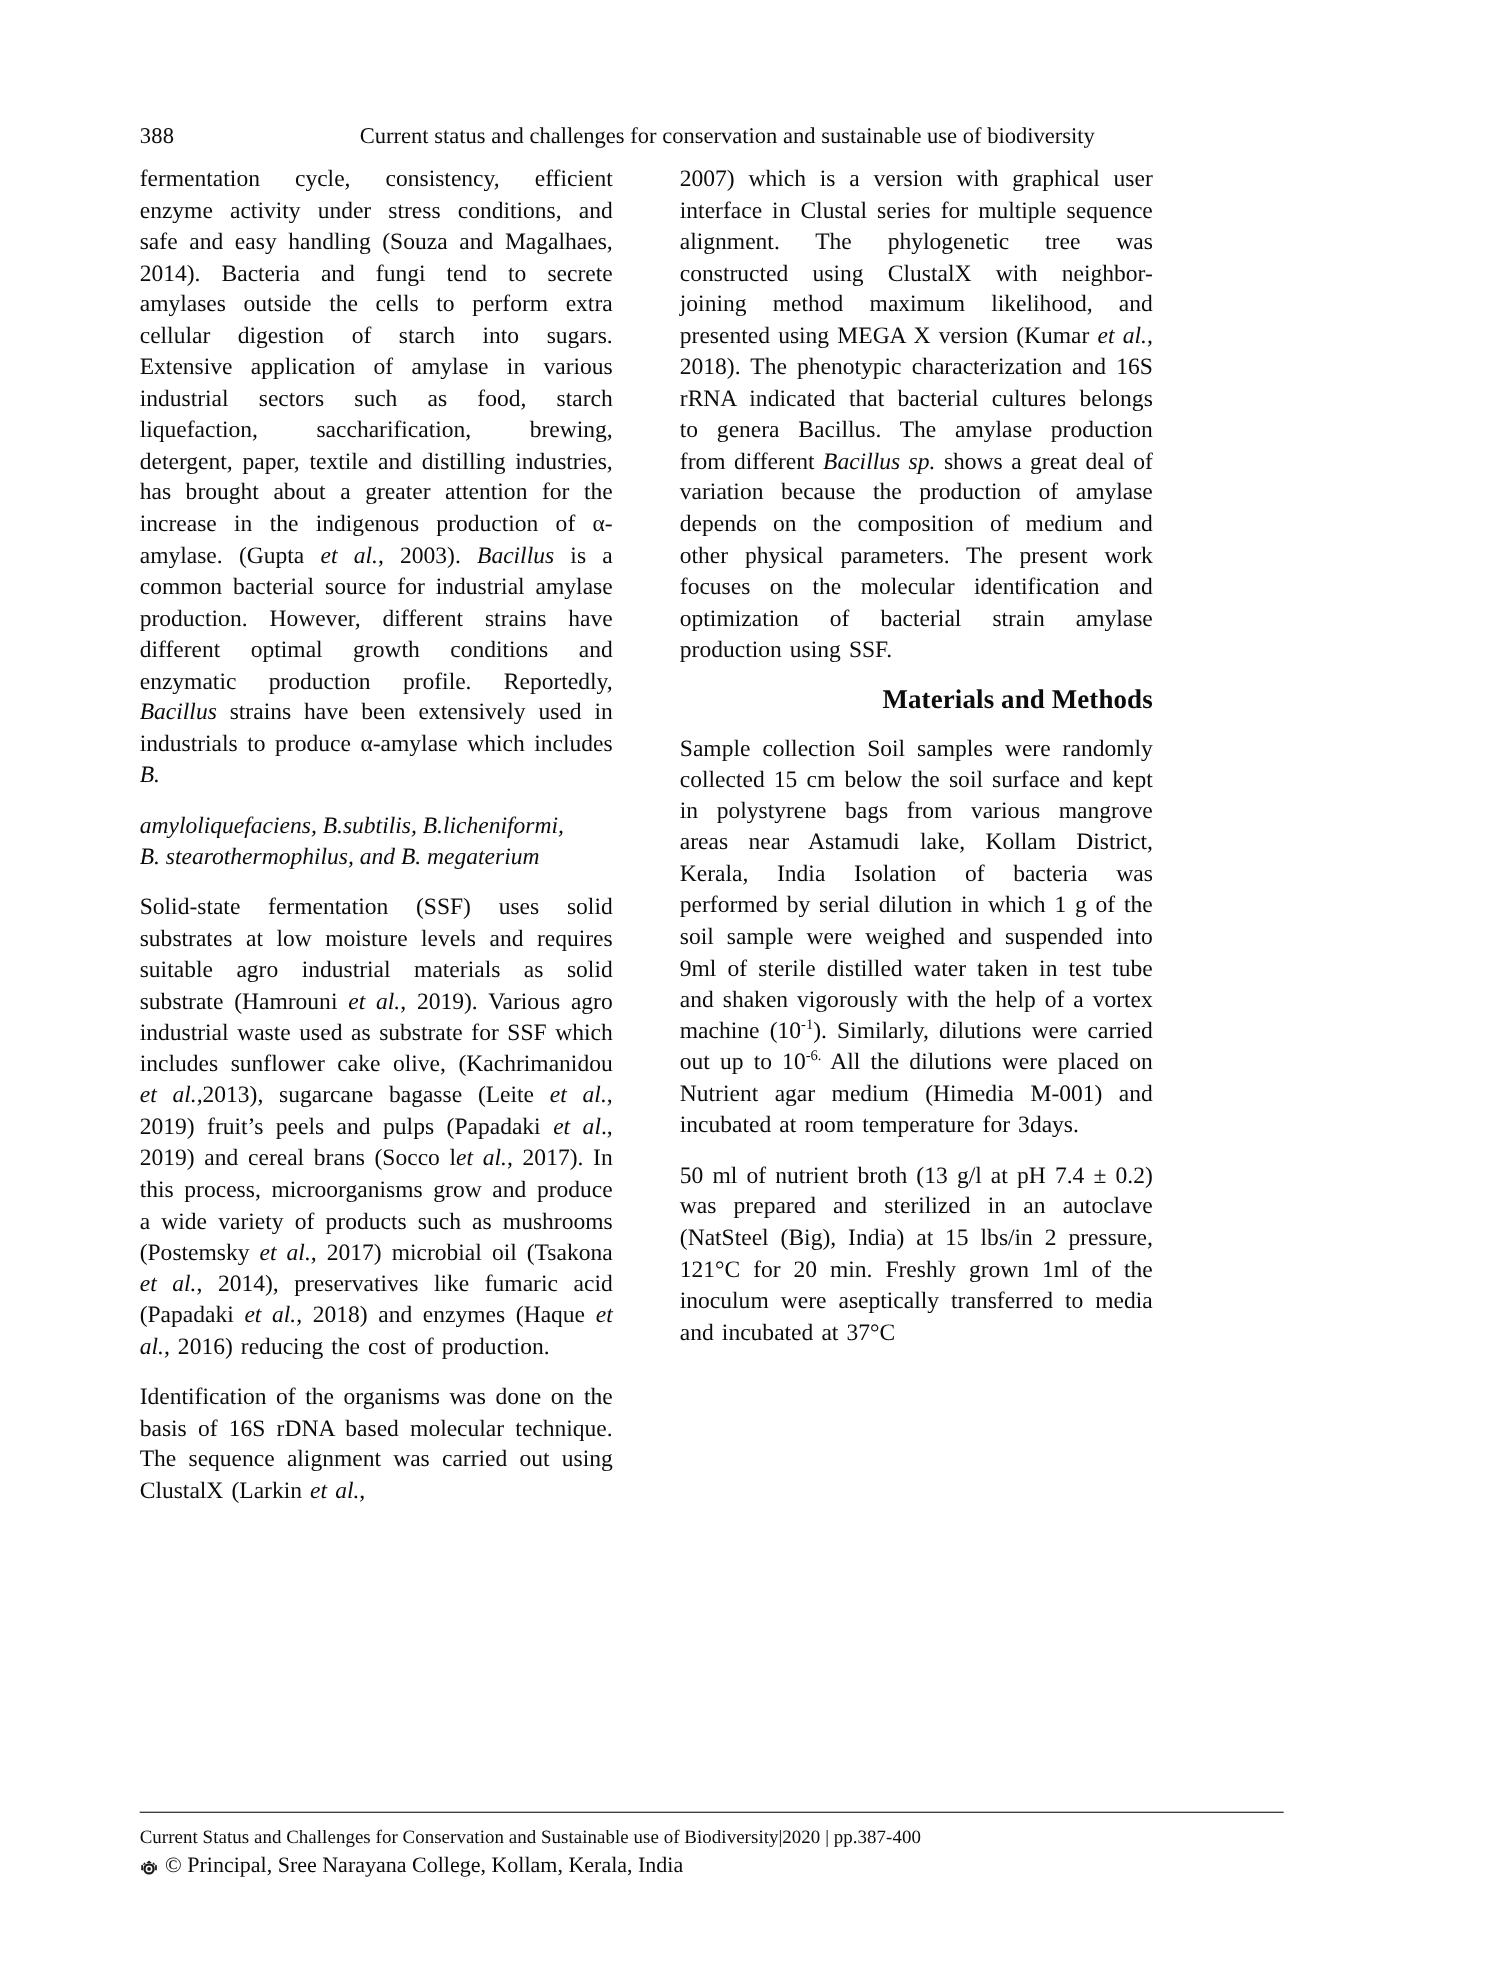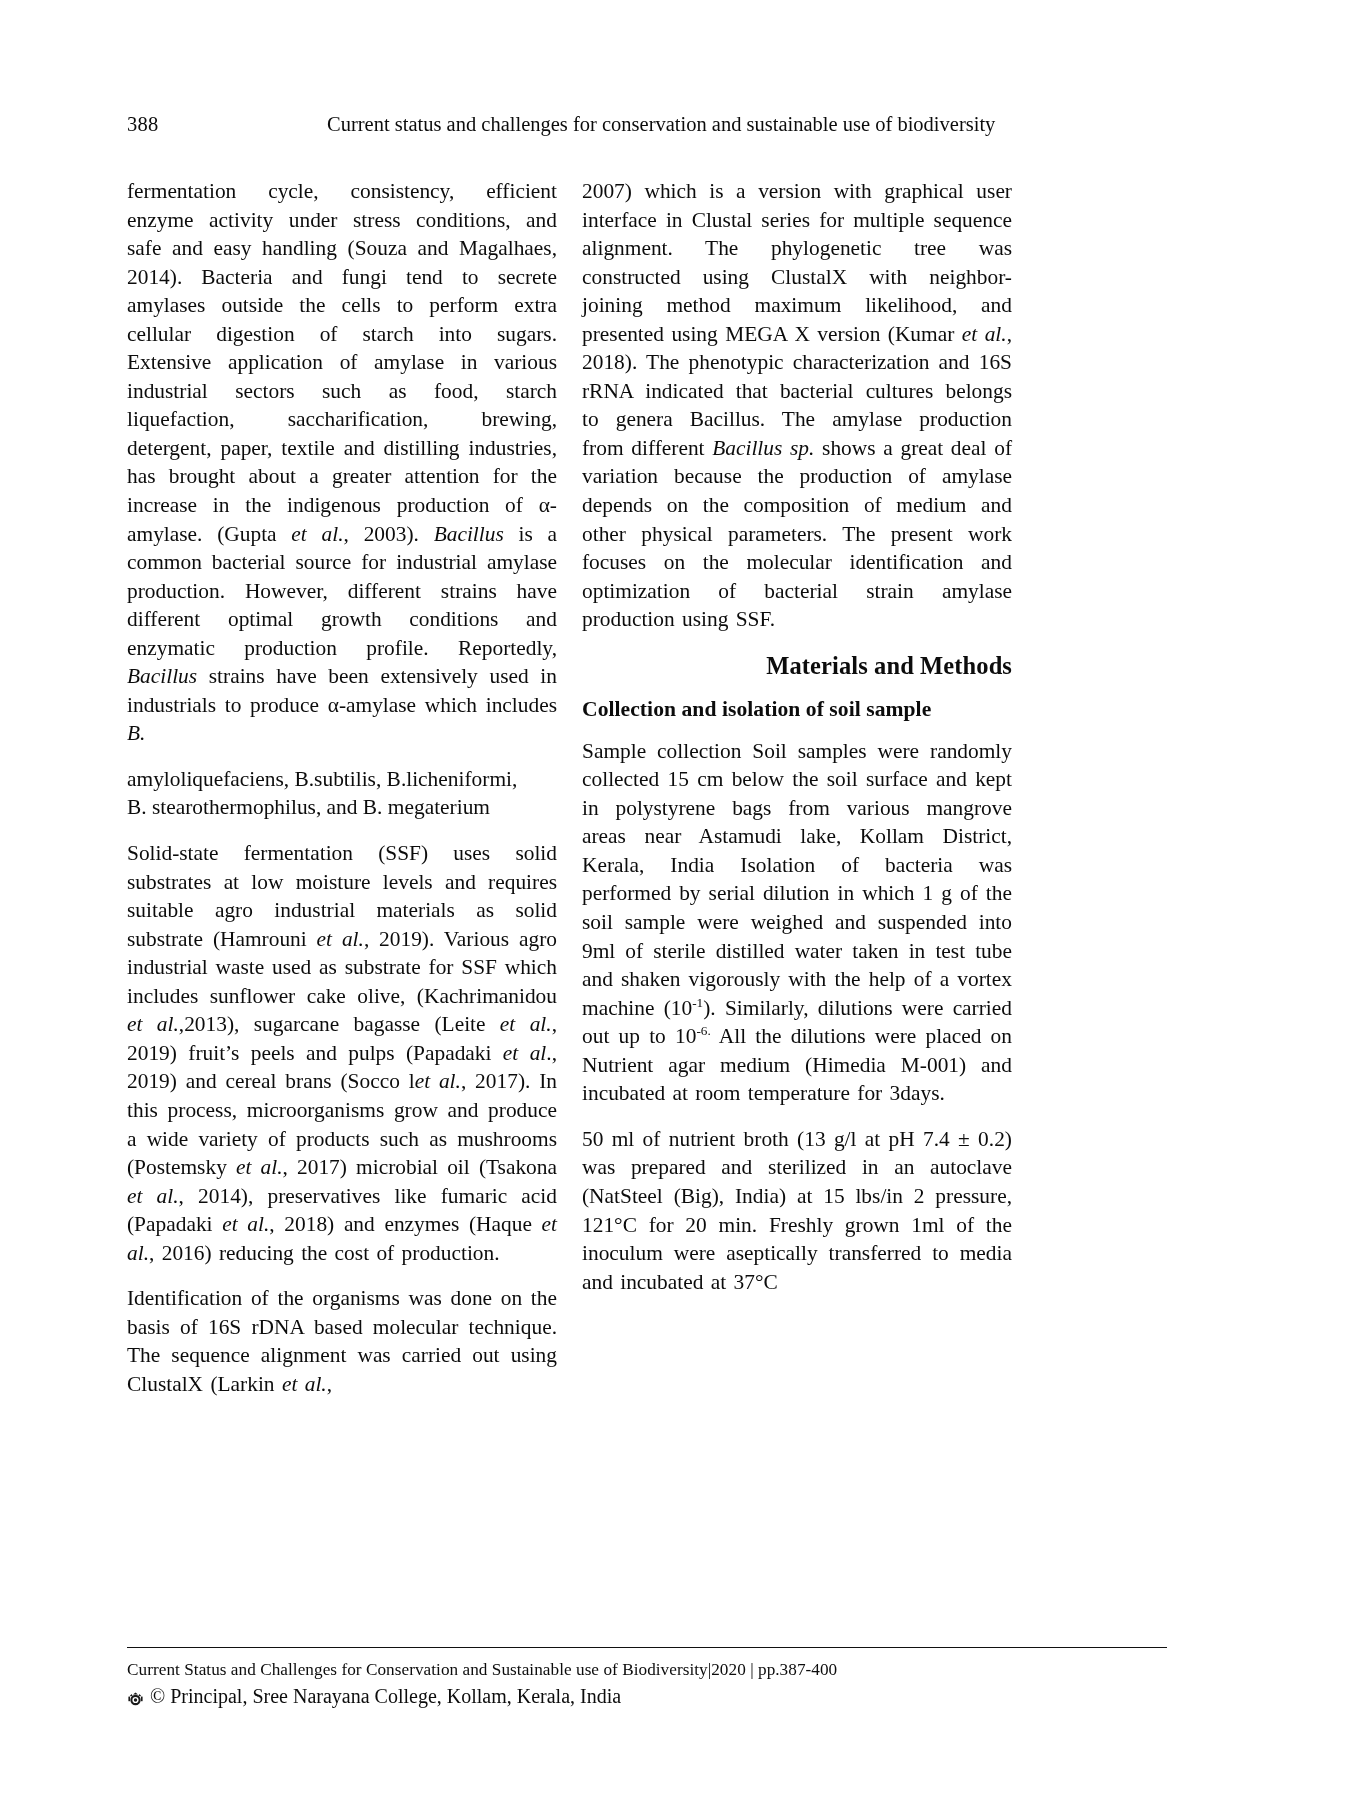--- a/index.html
+++ b/index.html
@@ -41,25 +41,25 @@
     flex: 0 0 200px;
   }
   .header-title {
     font-size: 20.5px;
     white-space: nowrap;
   }
 
   
   .columns {
     position: absolute;
-    top: 177px;
+    top: 148px;
     left: 127px;
     width: 1040px;
     display: flex;
-    gap: 25px;
+    gap: 61px;
   }
   .col {
     width: 430px;
     flex: 0 0 430px;
   }
 
   p.body {
     margin: 0 0 17px 0;
     font-size: 21.4px;
     line-height: 28.55px;
@@ -68,20 +68,21 @@
     hyphens: none;
     text-indent: 0;
   }
   p.body.tight { margin-bottom: 0; }
 
   p.italic-block {
     margin: 0 0 17px 0;
     font-size: 21.4px;
     line-height: 28.55px;
     text-align: justify;
+    font-style: italic;
   }
 
   h2.section-heading {
     margin: 14px 0 14px 0;
     font-size: 24.5px;
     font-weight: bold;
     line-height: 30px;
     letter-spacing: 0.1px;
     text-align: right;
   }
@@ -172,21 +173,20 @@
     </div>
 
     <div class="col">
 
       <p class="body wsp-2">
         <span>2007) which is a version with graphical user interface in Clustal series for multiple sequence alignment. The phylogenetic tree was constructed using ClustalX with neighbor-joining method maximum likelihood, and presented using MEGA X version (Kumar </span><i>et al.</i><span>, 2018). The phenotypic characterization and 16S rRNA indicated that bacterial cultures belongs to genera Bacillus. The amylase production from different </span><i>Bacillus sp.</i><span> shows a great deal of variation because the production of amylase depends on the composition of medium and other physical parameters. The present work focuses on the molecular identification and optimization of bacterial strain amylase production using SSF.</span>
       </p>
 
       <h2 class="section-heading">Materials and Methods</h2>
 
-      <h3 class="sub-heading">Collection and isolation of soil sample</h3>
 
       <p class="body wsp-2">
         <span class="run-in">Sample collection</span><span> Soil samples were randomly collected 15 cm below the soil surface and kept in polystyrene bags from various mangrove areas near Astamudi lake, Kollam District, Kerala, India Isolation of bacteria was performed by serial dilution in which 1 g of the soil sample were weighed and suspended into 9ml of sterile distilled water taken in test tube and shaken vigorously with the help of a vortex machine (10</span><sup>-1</sup><span>). Similarly, dilutions were carried out up to 10</span><sup>-6.</sup><span> All the dilutions were placed on Nutrient agar medium (Himedia M-001) and incubated at room temperature for 3days.</span>
       </p>
 
 
       <p class="body wsp-2 tight">50 ml of nutrient broth (13 g/l at pH 7.4 ± 0.2) was prepared and sterilized in an autoclave (NatSteel (Big), India) at 15 lbs/in 2 pressure, 121°C for 20 min. Freshly grown 1ml of the inoculum were aseptically transferred to media and incubated at 37°C</p>
 
     </div>
   </div>

